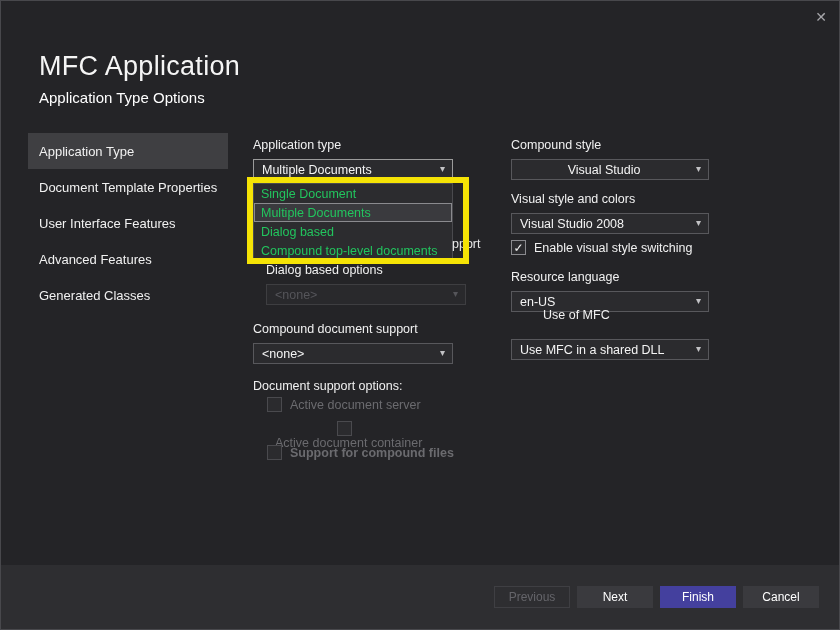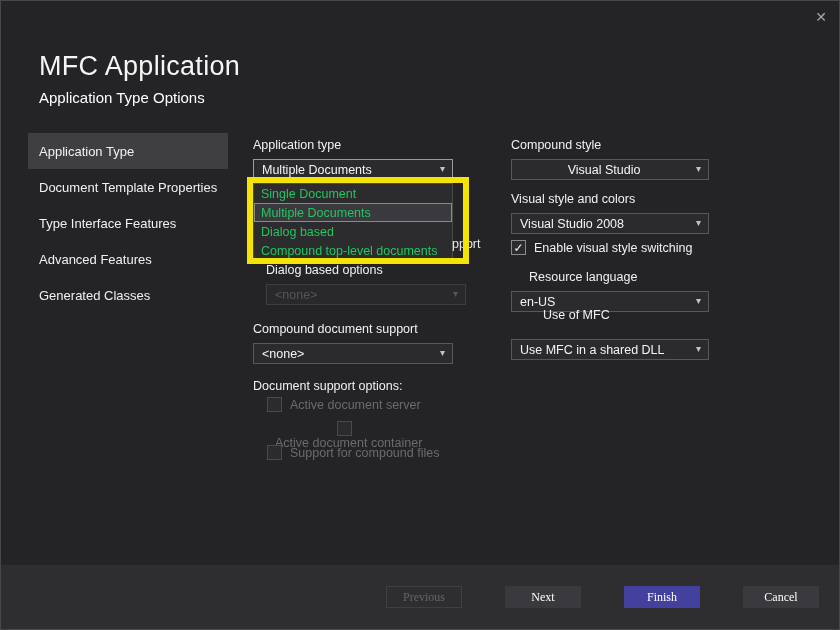--- a/index.html
+++ b/index.html
@@ -94,41 +94,40 @@
     position: absolute; left: 0; right: 0; bottom: 0; height: 64px;
     background: #2e2e31;
   }
   .footer .btn-row {
     position: absolute; right: 20px; top: 21px;
     display: flex; gap: 7px;
   }
   .btn {
     min-width: 76px; height: 22px; padding: 0 12px;
     background: #3a3a3e; border: 1px solid transparent;
-    color: #ffffff; font-size: 12px; font-family: Liberation Serif, serif;
+    color: #ffffff; font-size: 12px; font-family: Liberation Sans, sans-serif;
     cursor: pointer;
-    margin-left: 36px;
   }
   .btn.disabled { background: transparent; border-color: #3f3f43; color: #65656a; cursor: default; }
   .btn.primary { background: #44409e; }
 </style>
 </head>
 <body>
 
 <div class="dialog">
 
   <div class="close-btn">✕</div>
 
   <div class="title">MFC Application</div>
   <div class="subtitle">Application Type Options</div>
 
   <div class="sidebar">
     <div class="side-item selected">Application Type</div>
     <div class="side-item">Document Template Properties</div>
-    <div class="side-item">Type Interface Features</div>
+    <div class="side-item">User Interface Features</div>
     <div class="side-item">Advanced Features</div>
     <div class="side-item">Generated Classes</div>
   </div>
 
   <div class="field-label" style="left:252px; top:137px;">Application type</div>
 
   <div class="combo focused" style="left:252px; top:158px;">
     <span>Multiple Documents</span>
     <span class="combo-arrow">▾</span>
   </div>
@@ -159,21 +158,21 @@
   <div class="field-label" style="left:252px; top:378px;">Document support options:</div>
 
   <div class="check-row disabled" style="left:266px; top:396px;">
     <span class="check-box"></span>
     <span class="check-label">Active document server</span>
   </div>
   <div class="check-row disabled" style="left:266px; top:420px;flex-direction:column;">
     <span class="check-box"></span>
     <span class="check-label">Active document container</span>
   </div>
-  <div class="check-row disabled" style="left:266px; top:444px;">
+  <div class="check-row disabled" style="left:266px; top:444px;font-weight:bold;">
     <span class="check-box"></span>
     <span class="check-label">Support for compound files</span>
   </div>
 
   <div class="field-label" style="left:510px; top:137px;">Compound style</div>
   <div class="combo" style="left:510px; top:158px; width:198px;justify-content:center;">
     <span>Visual Studio</span>
     <span class="combo-arrow">▾</span>
   </div>
 
@@ -181,21 +180,21 @@
   <div class="combo" style="left:510px; top:212px; width:198px;">
     <span>Visual Studio 2008</span>
     <span class="combo-arrow">▾</span>
   </div>
 
   <div class="check-row checked" style="left:510px; top:239px;">
     <span class="check-box">✓</span>
     <span class="check-label">Enable visual style switching</span>
   </div>
 
-  <div class="field-label" style="left:510px; top:269px;margin-left:18px;">Resource language</div>
+  <div class="field-label" style="left:510px; top:269px;">Resource language</div>
   <div class="combo" style="left:510px; top:290px; width:198px;">
     <span>en-US</span>
     <span class="combo-arrow">▾</span>
   </div>
 
   <div class="field-label" style="left:510px; top:307px;margin-left:32px;">Use of MFC</div>
   <div class="combo" style="left:510px; top:338px; width:198px;">
     <span>Use MFC in a shared DLL</span>
     <span class="combo-arrow">▾</span>
   </div>

